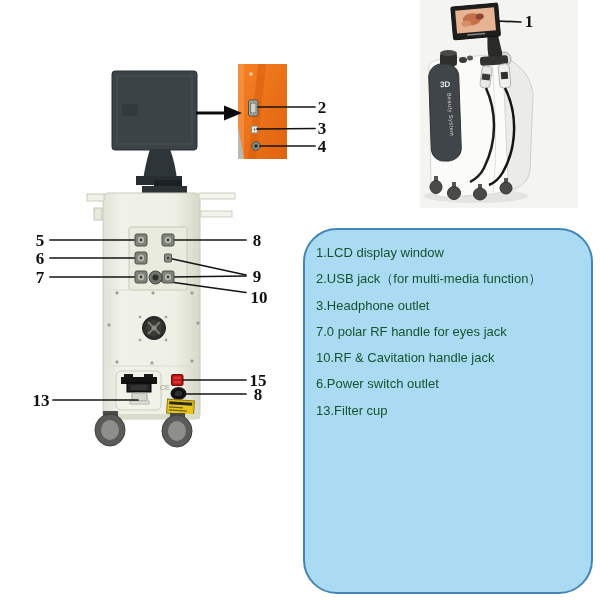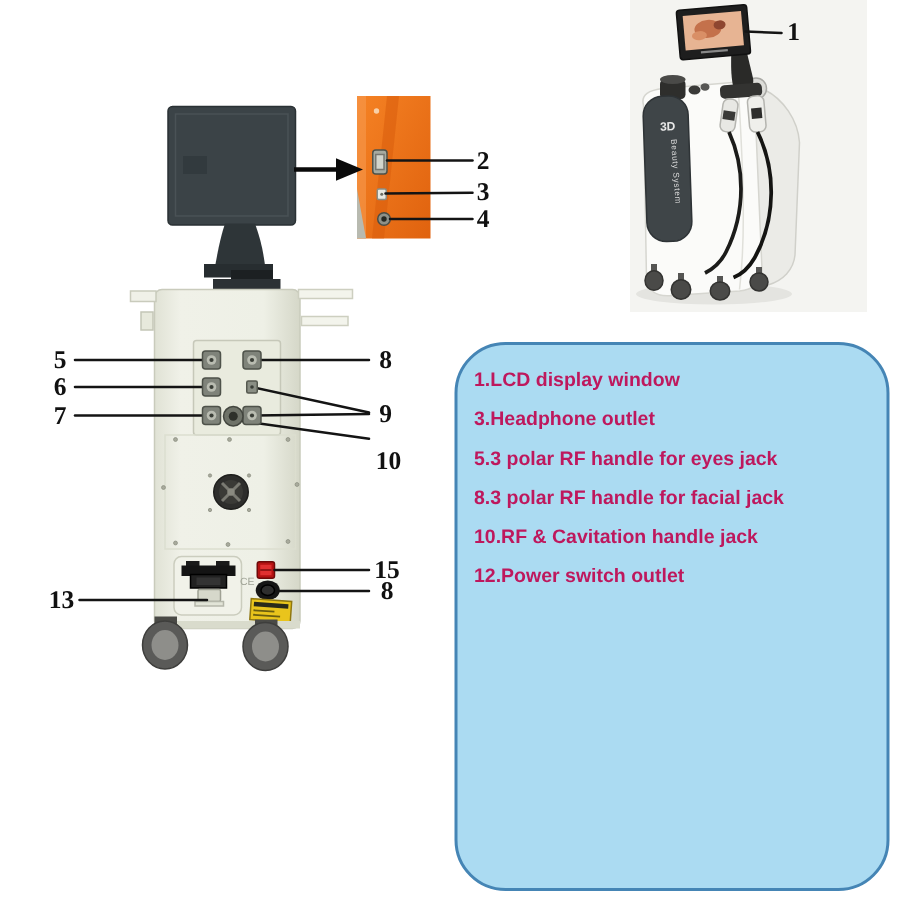--- a/index.html
+++ b/index.html
@@ -5,22 +5,22 @@
   html,body{margin:0;padding:0;background:#ffffff;}
   .stage{position:relative;width:600px;height:600px;background:#ffffff;overflow:hidden;
          font-family:"Liberation Sans",sans-serif;}
   .stage svg{position:absolute;left:0;top:0;}
   .co{position:absolute;transform:translate(-50%,-50%);
       font-family:"Liberation Serif",serif;font-size:17px;font-weight:600;color:#111;
       line-height:1;}
   .legend{position:absolute;left:303px;top:228px;width:290px;height:366px;box-sizing:border-box;
           background:#ABDBF2;border:2.5px solid #4585B5;border-radius:34px;
           padding:10px 6px 0 11px;}
-  .legend-item{height:26.3px;line-height:26.3px;font-size:13px;font-weight:bold;
-               color:#be185d;white-space:nowrap;}
+  .legend-item{height:26.3px;line-height:26.3px;font-size:13px;font-weight:normal;
+               color:#14532d;white-space:nowrap;}
 </style>
 </head>
 <body>
 
 <div class="stage">
 
 <svg width="600" height="600" viewBox="0 0 600 600">
   <defs>
     <linearGradient id="bodyGrad" x1="0" y1="0" x2="1" y2="0">
       <stop offset="0" stop-color="#E0E2D5"></stop>
@@ -248,27 +248,28 @@
 
 <span class="co" style="left:529px;top:21px">1</span>
 <span class="co" style="left:322px;top:107px">2</span>
 <span class="co" style="left:322px;top:128px">3</span>
 <span class="co" style="left:322px;top:146px">4</span>
 <span class="co" style="left:40px;top:240px">5</span>
 <span class="co" style="left:40px;top:258px">6</span>
 <span class="co" style="left:40px;top:277px">7</span>
 <span class="co" style="left:257px;top:240px">8</span>
 <span class="co" style="left:257px;top:276px">9</span>
-<span class="co" style="left:259px;top:307px">10</span>
+<span class="co" style="left:259px;top:297px">10</span>
 <span class="co" style="left:258px;top:380px">15</span>
 <span class="co" style="left:258px;top:394px">8</span>
 <span class="co" style="left:41px;top:400px">13</span>
 
 <div class="legend">
   <div class="legend-item">1.LCD display window</div>
+  <div class="legend-item">2.USB jack（for multi-media function）</div>
   <div class="legend-item">3.Headphone outlet</div>
-  <div class="legend-item">5.3 polar RF handle for eyes jack</div>
-  <div class="legend-item">8.3 polar RF handle for facial jack</div>
+  <div class="legend-item">7.0 polar RF handle for eyes jack</div>
   <div class="legend-item">10.RF &amp; Cavitation handle jack</div>
-  <div class="legend-item">12.Power switch outlet</div>
+  <div class="legend-item">6.Power switch outlet</div>
+  <div class="legend-item">13.Filter cup</div>
 </div>
 
 </div>
 
 </body></html>

